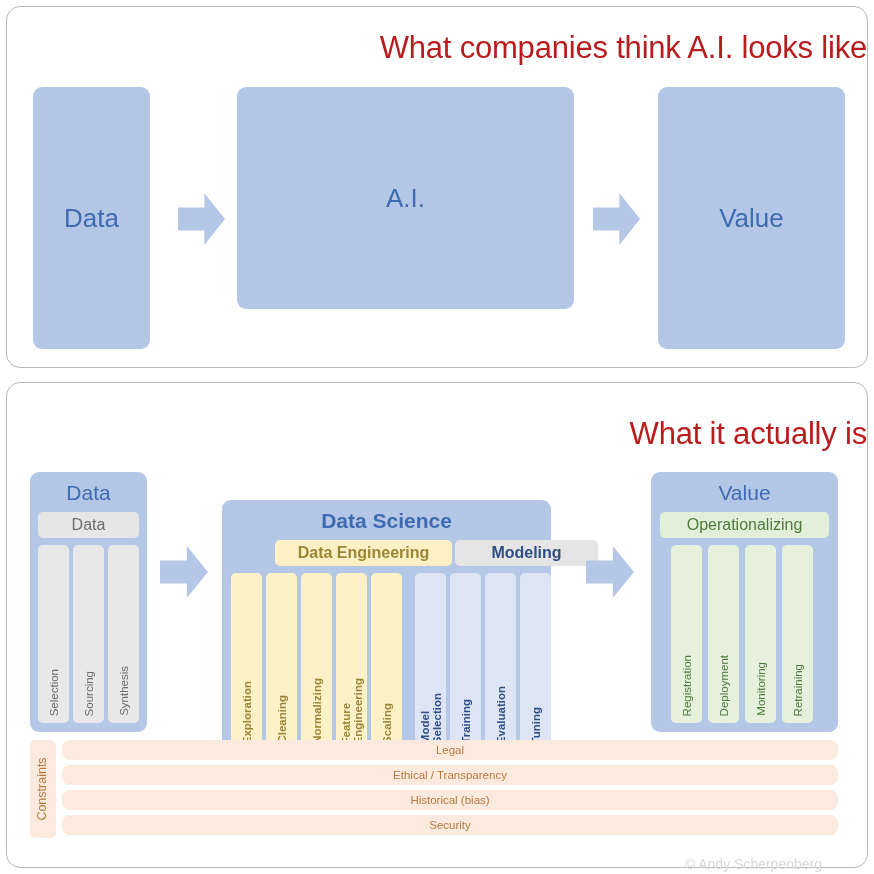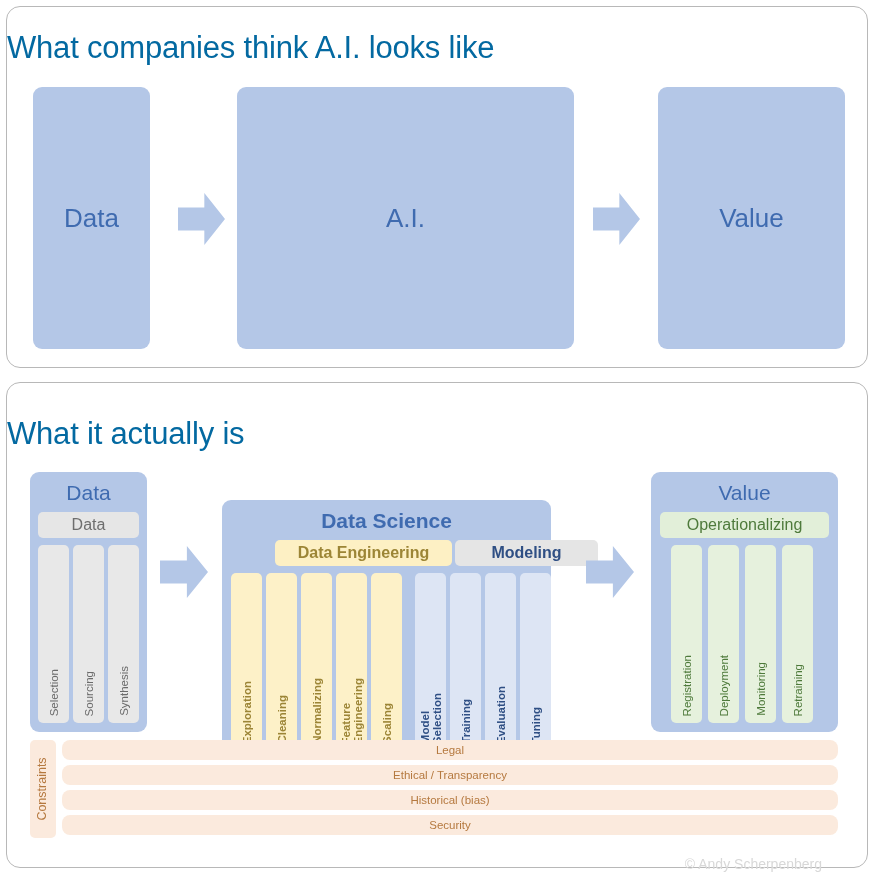--- a/index.html
+++ b/index.html
@@ -32,41 +32,41 @@
     border-radius: 14px;
     box-sizing: border-box;
   }
   .panel-top { top: 6px; height: 362px; }
   .panel-bottom { top: 382px; height: 486px; }
 
   .panel-title {
     position: absolute;
     left: 0;
     right: 0;
-    text-align: left;
-    color: #0369a1;
+    text-align: right;
+    color: #b91c1c;
     font-weight: 400;
     letter-spacing: -0.2px;
   }
   .panel-top .panel-title { top: 23px; font-size: 31px; }
   .panel-bottom .panel-title { top: 33px; font-size: 31px; }
 
   
   .big-box {
     position: absolute;
     background: #b4c7e7;
     border-radius: 9px;
     display: flex;
     align-items: center;
     justify-content: center;
     color: #3f6bb0;
     font-size: 26px;
   }
   #naive-data  { left: 26px;  top: 80px; width: 117px; height: 262px; }
-  #naive-ai    { left: 230px; top: 80px; width: 337px; height: 262px; text-align: center; }
+  #naive-ai    { left: 230px; top: 80px; width: 337px; height: 222px; text-align: center; }
   #naive-value { left: 651px; top: 80px; width: 187px; height: 262px; }
 
   .arrow {
     position: absolute;
     background: #b4c7e7;
   }
   .arrow-naive-1 { left: 171px; top: 186px; width: 47px; height: 52px; }
   .arrow-naive-2 { left: 586px; top: 186px; width: 47px; height: 52px; }
   .arrow-real-1  { left: 160px; top: 546px; width: 48px; height: 52px; }
   .arrow-real-2  { left: 586px; top: 546px; width: 48px; height: 52px; }

